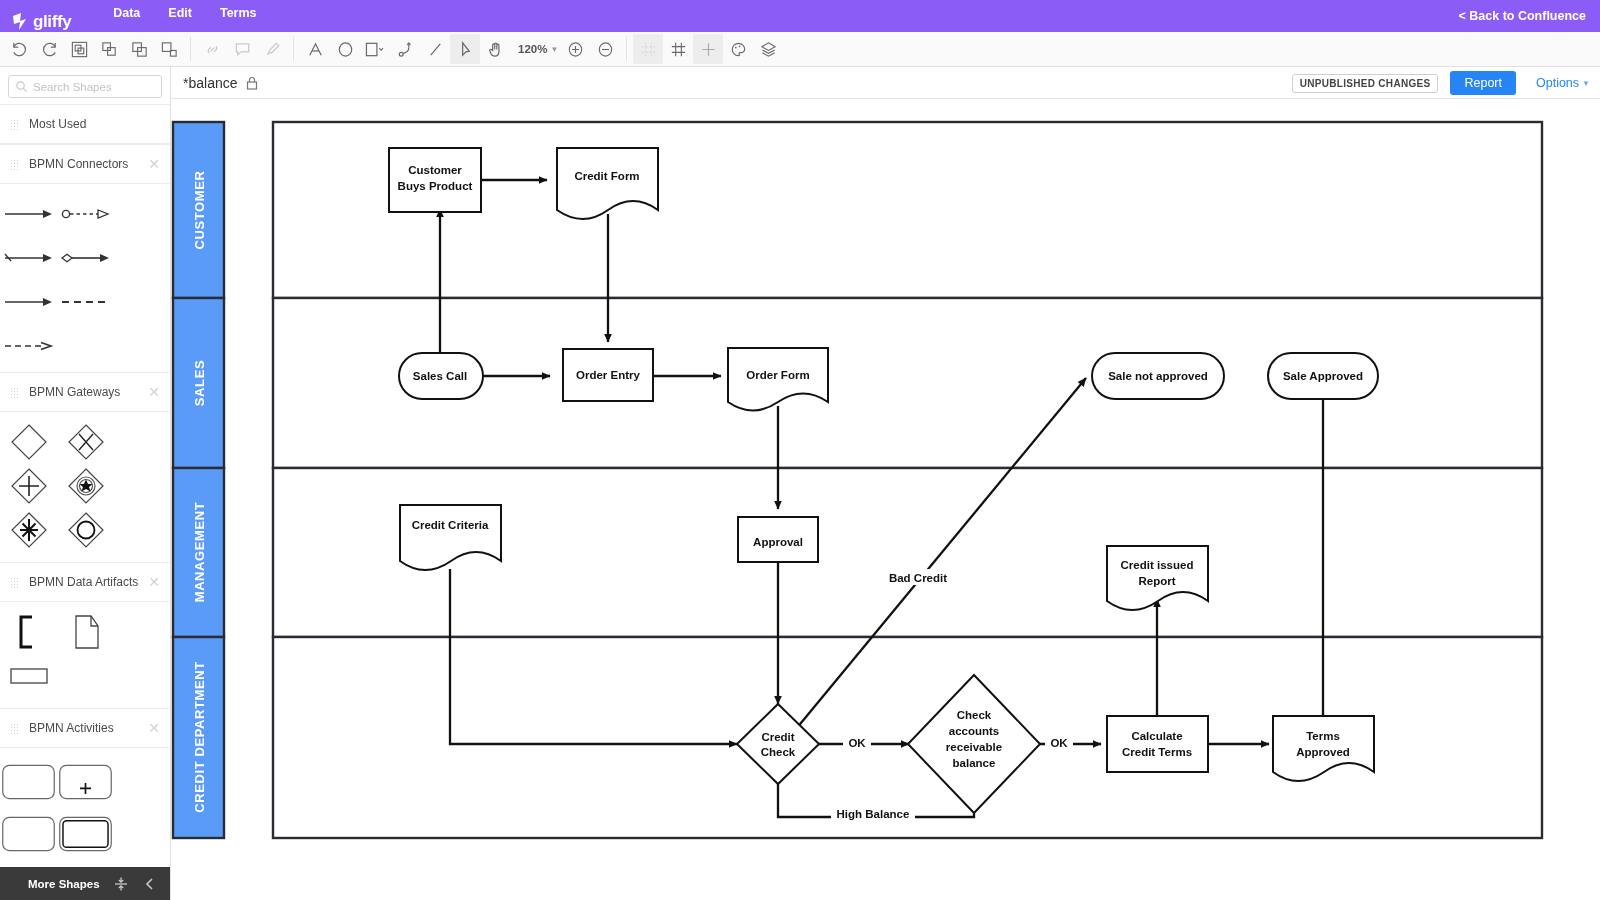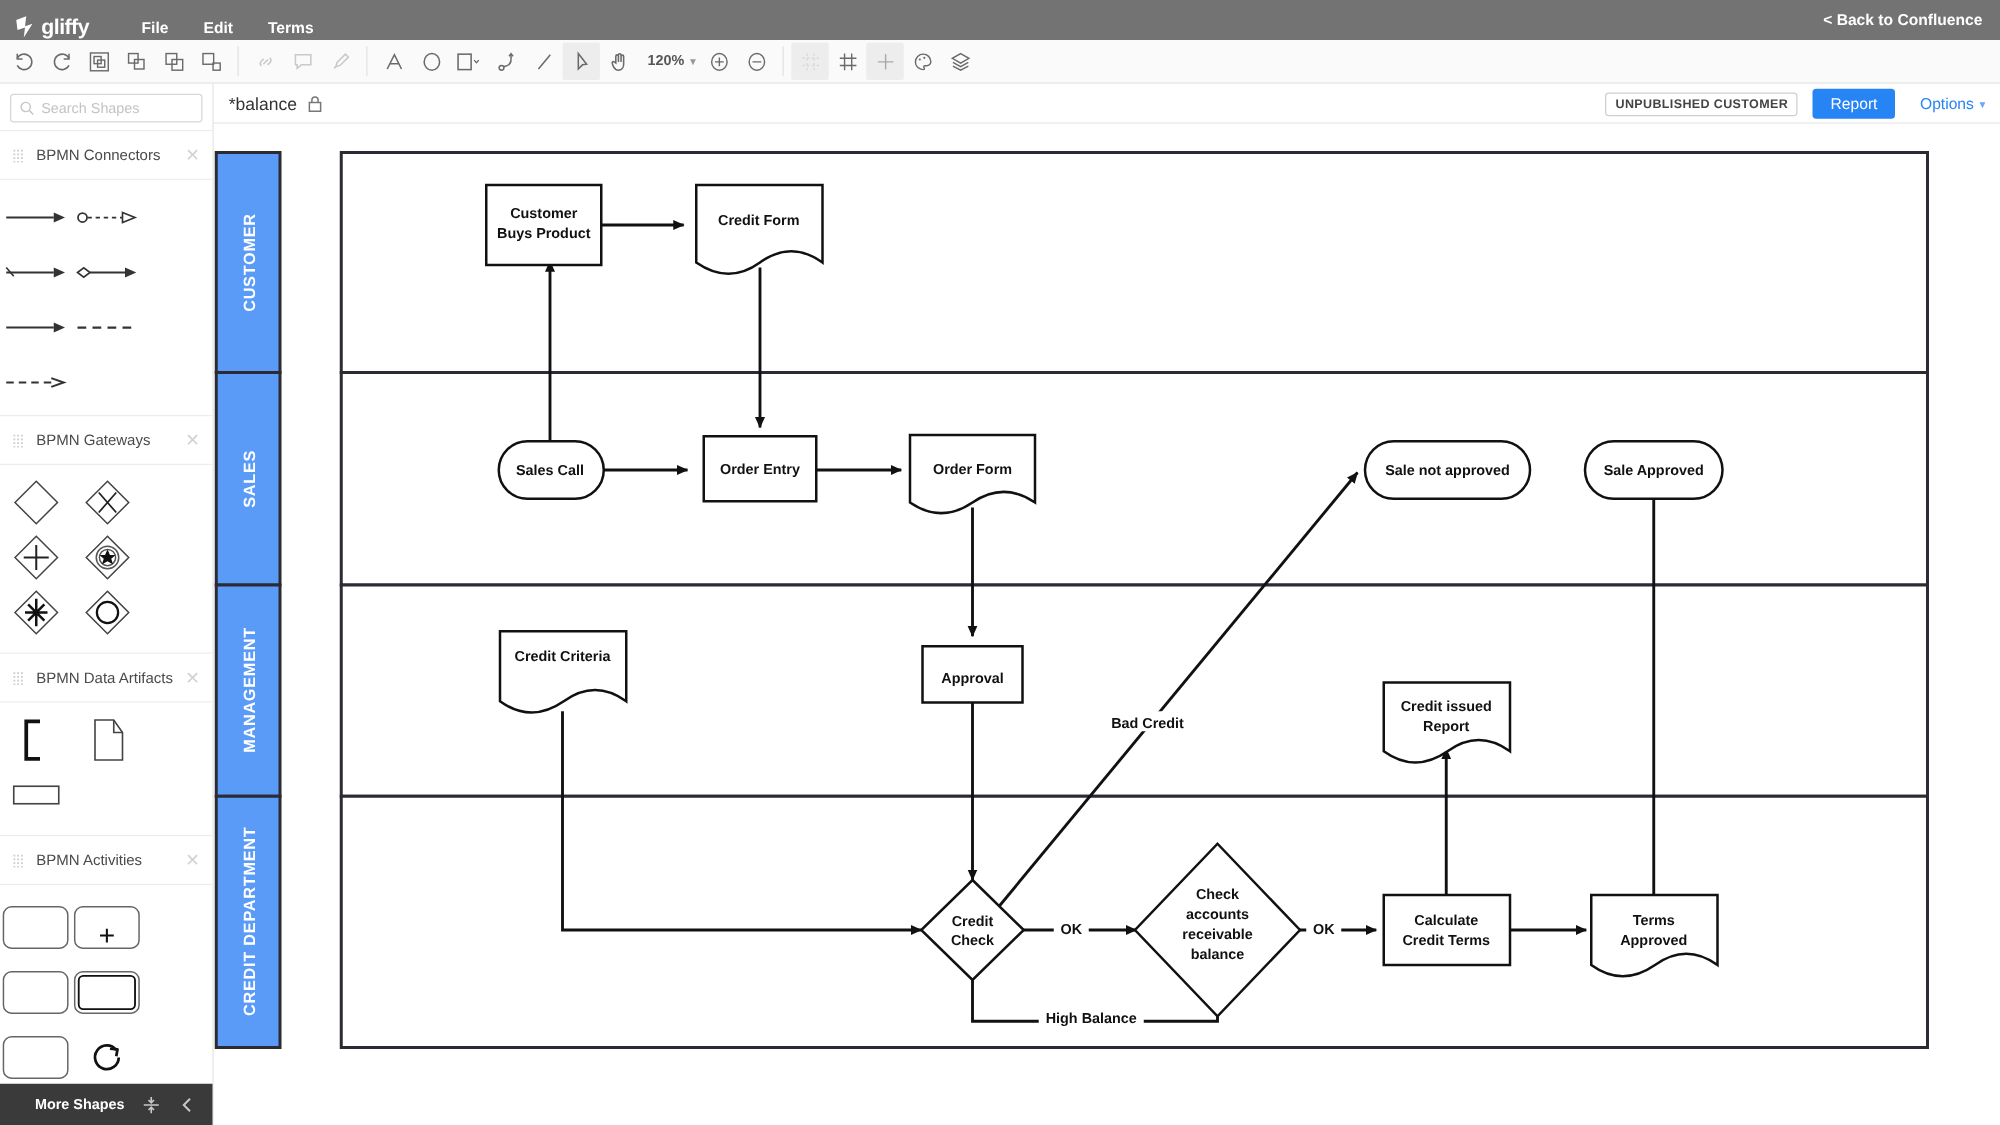--- a/index.html
+++ b/index.html
@@ -6,21 +6,21 @@
   html, body {
     width: 1600px; height: 900px;
     font-family: "Liberation Sans", sans-serif;
     background: #ffffff;
     overflow: hidden;
   }
 
   
   #menubar {
     position: absolute; left: 0; top: 0; width: 1600px; height: 43px;
-    background: #737373; display: flex; align-items: center;
+    background: #8b5cf6; display: flex; 
   }
   #logo-wrap { display: flex; align-items: center; margin-left: 10px; }
   .logo-mark { width: 20px; height: 20px; position: relative; margin-right: 3px; }
   .logo-text {
     color: #ffffff; font-size: 17px; font-weight: bold; letter-spacing: -0.4px;
   }
   .menu-item {
     color: #ffffff; font-size: 12.5px; font-weight: bold;
     padding: 6px 14px; cursor: default;
   }
@@ -160,21 +160,21 @@
 <div id="menubar">
   <div id="logo-wrap">
     <span class="logo-mark">
       <svg width="20" height="20" viewBox="0 0 20 20">
         <path d="M3 4 L11 1 L10 9 L16 7 L9 18 L10 10 L4 12 Z" fill="#ffffff"></path>
       </svg>
     </span>
     <span class="logo-text">gliffy</span>
   </div>
   <div id="menu-items">
-    <div class="menu-item">File</div>
+    <div class="menu-item">Data</div>
     <div class="menu-item">Edit</div>
     <div class="menu-item">Terms</div>
   </div>
   <div id="back-link">&lt; Back to Confluence</div>
 </div>
 
 <div id="toolbar">
   <div style="width:4px"></div>
   <div class="tb-group">
     <div class="tb-btn">
@@ -333,20 +333,24 @@
       <span class="mag">
         <svg width="13" height="13" viewBox="0 0 14 14" fill="none" stroke="currentColor" stroke-width="1.2">
           <circle cx="6" cy="6" r="4"></circle>
             <path d="M9 9 L12.5 12.5"></path>
         </svg>
       </span>
       <input id="search-input" type="text" placeholder="Search Shapes" style="">
     </div>
   </div>
 
+  <div class="sec-header">
+    <span class="grip"></span>
+    <span class="sec-title">Most Used</span>
+  </div>
 
   <div class="sec-header">
     <span class="grip"></span>
     <span class="sec-title">BPMN Connectors</span>
     <span class="sec-close">✕</span>
   </div>
   <div class="shape-grid" style="padding-bottom:4px">
     <div class="shape-cell">
       <svg width="52" height="14" viewBox="0 0 52 14">
           <path d="M2 7 H40" stroke="#333" stroke-width="1.6"></path>
@@ -523,21 +527,21 @@
 
 <div id="docbar">
   <span id="doc-title">*balance</span>
   <span id="lock-icon">
     <svg width="12" height="14" viewBox="0 0 12 14" fill="none" stroke="currentColor" stroke-width="1.2">
       <rect x="1.5" y="6" width="9" height="7"></rect>
         <path d="M3.5 6 V4 a2.5 2.5 0 0 1 5 0 V6"></path>
     </svg>
   </span>
   <div id="docbar-right">
-    <span id="unpublished-badge">UNPUBLISHED CUSTOMER</span>
+    <span id="unpublished-badge">UNPUBLISHED CHANGES</span>
     <span id="publish-btn">Report</span>
     <span id="options-btn">
       <span>Options</span>
       <span class="caret">▼</span>
     </span>
   </div>
 </div>
 
 <div id="canvas">
   <svg id="diagram-svg" width="1429" height="801" viewBox="0 0 1429 801">

